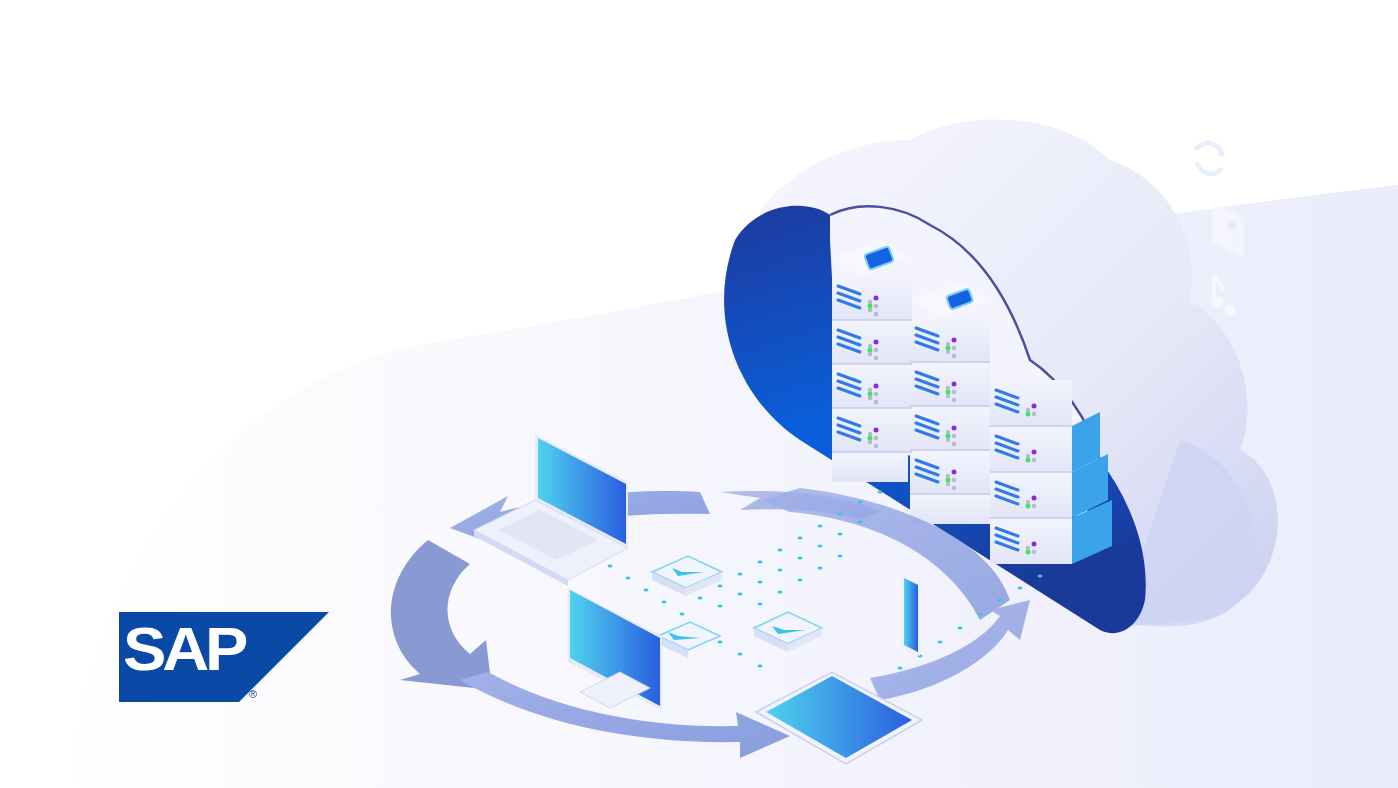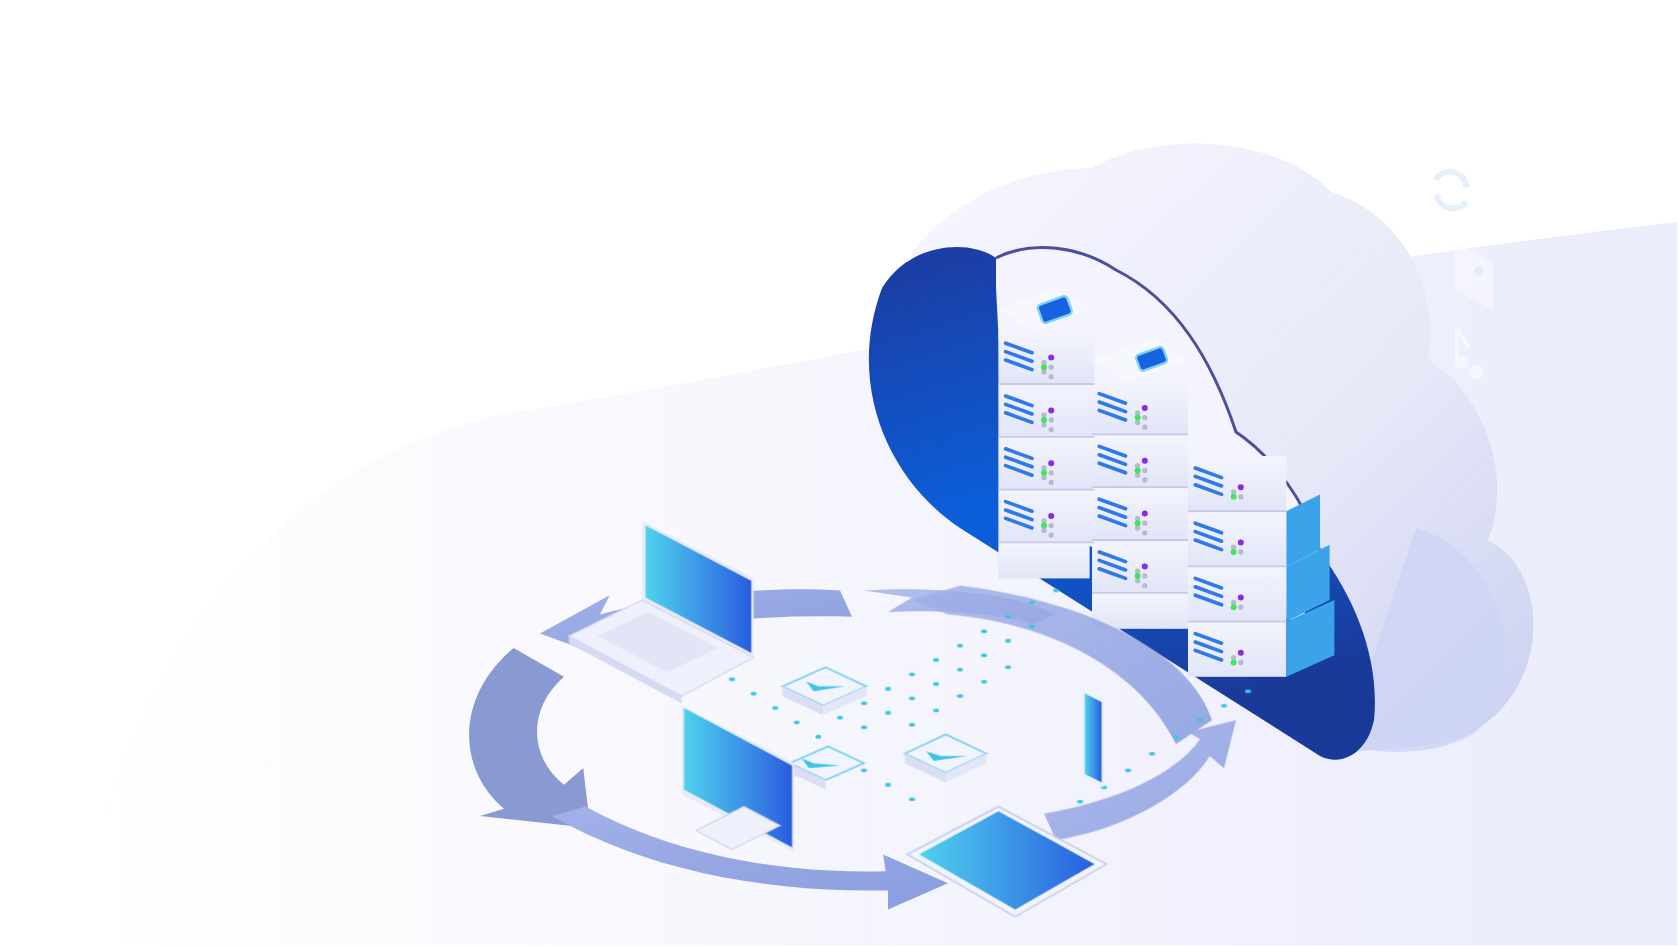--- a/index.html
+++ b/index.html
@@ -346,13 +346,20 @@
       <polygon points="756,712 832,672 922,720 846,764" fill="#f1f3fd" stroke="#c9cff0" stroke-width="1.5"></polygon>
       <polygon points="766,712 832,676 912,720 846,758" fill="url(#screen)"></polygon>
     </g>
 
     <g>
       <polygon points="902,576 920,584 920,656 902,648" fill="#eef0fb"></polygon>
       <polygon points="904,578 918,585 918,652 904,645" fill="url(#screen)"></polygon>
     </g>
   </svg>
 
+  <div class="sap-logo">
+    <svg width="210" height="92" viewBox="0 0 210 92">
+      <polygon points="0,0 210,0 120,90 0,90" fill="#0a4aa6"></polygon>
+    </svg>
+    <span class="sap-text">SAP</span>
+    <span class="sap-reg">®</span>
+  </div>
 </div>
 
 </body></html>

